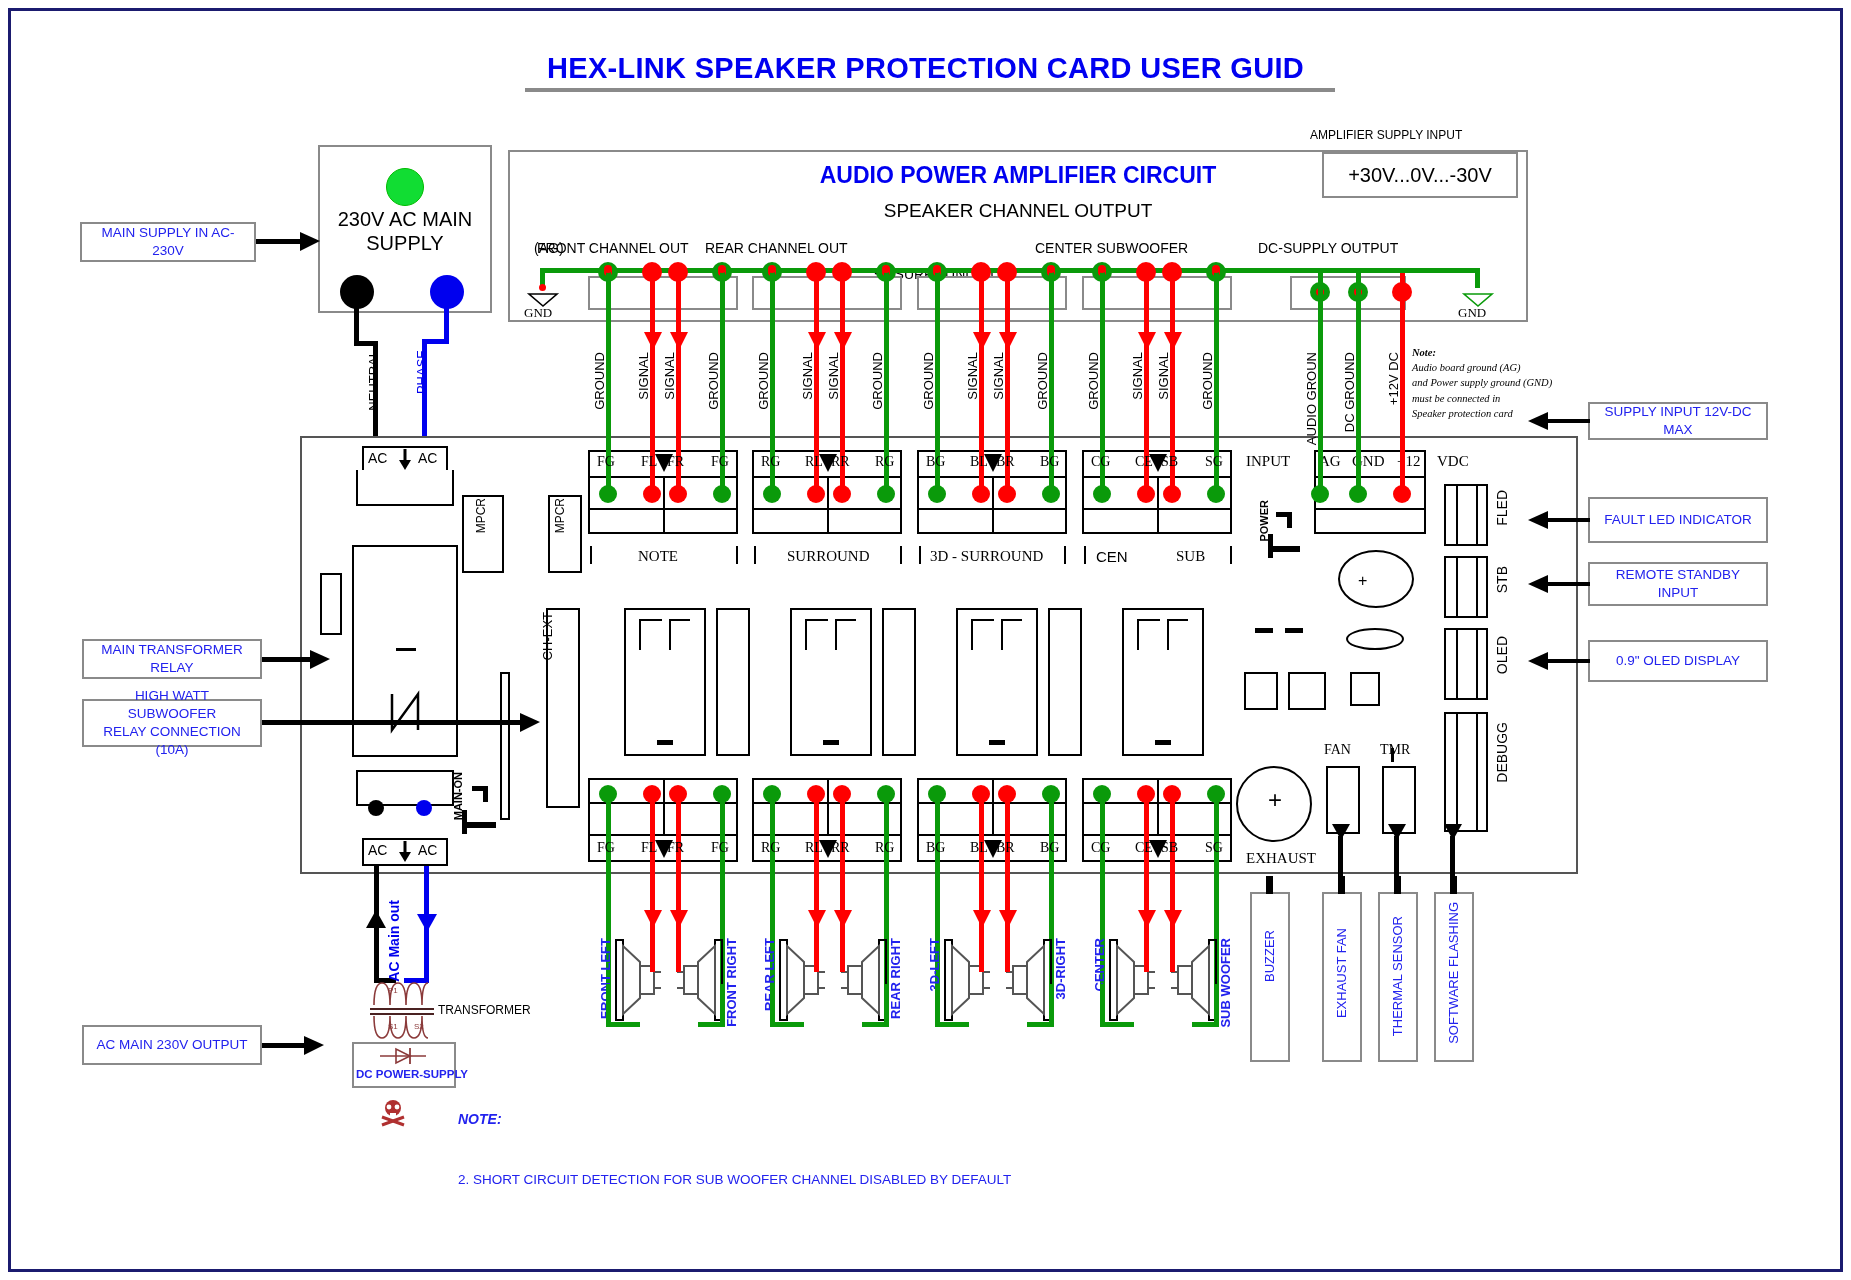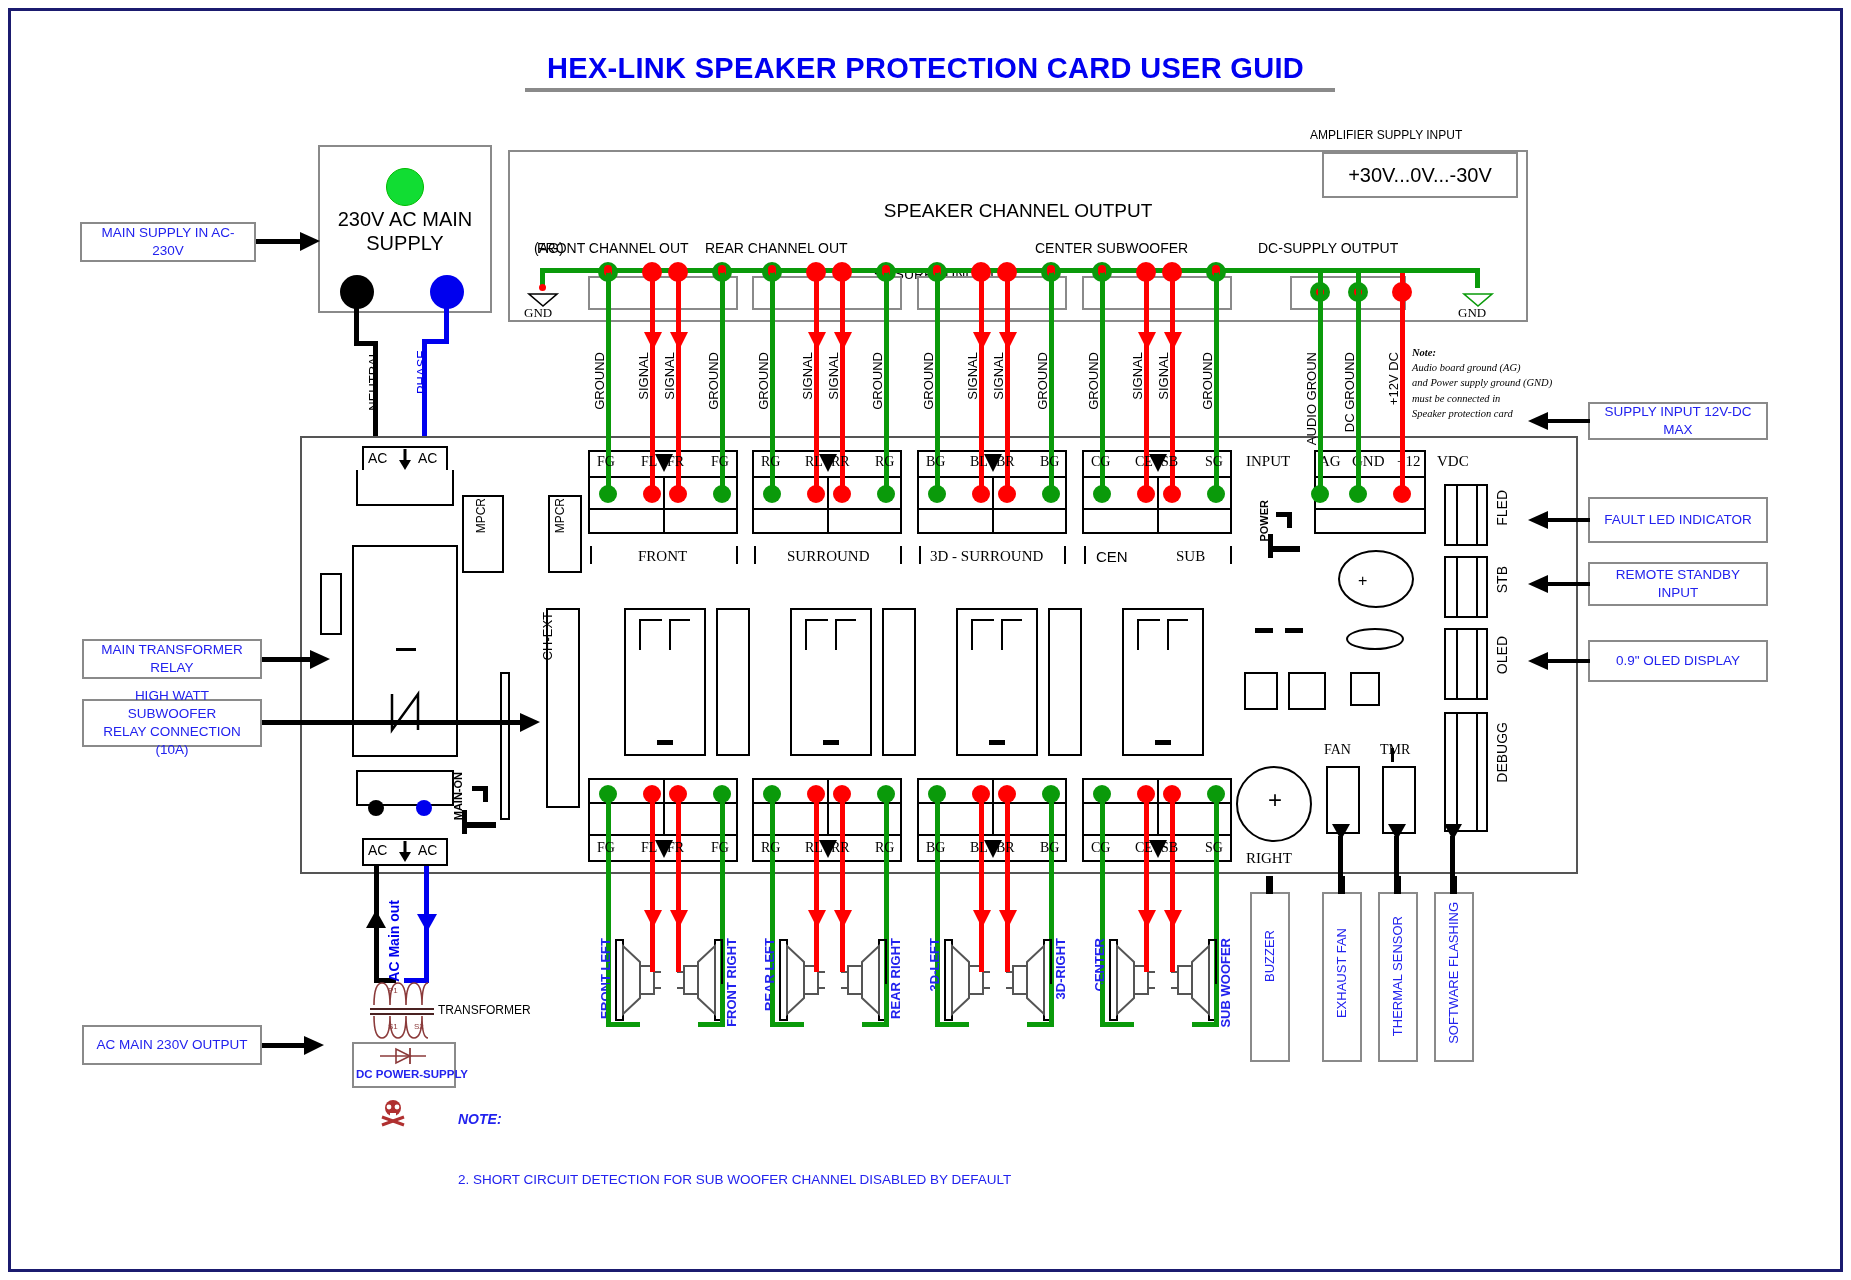--- a/index.html
+++ b/index.html
@@ -113,20 +113,21 @@
   <div class="wire w-black" style="left:354px; top:341px; width:24px; height:5px;"></div>
   <div class="wire w-black" style="left:373px; top:341px; width:5px; height:122px;"></div>
   <div class="lbl vert" style="left:366px; top:350px; font-size:13px;">NEUTRAL</div>
 
   <div class="wire w-blue" style="left:444px; top:305px; width:5px; height:38px;"></div>
   <div class="wire w-blue" style="left:422px; top:339px; width:27px; height:5px;"></div>
   <div class="wire w-blue" style="left:422px; top:339px; width:5px; height:124px;"></div>
   <div class="lbl-blue vert" style="left:414px; top:350px; font-size:13px; color:#0000ee;">PHASE</div>
 
   <div id="ampbox"></div>
+  <div class="abs" style="left:508px; top:162px; width:1020px; text-align:center; font-size:23px; font-weight:bold; color:#0000f0;">AUDIO POWER AMPLIFIER CIRCUIT</div>
   <div class="abs" style="left:508px; top:200px; width:1020px; text-align:center; font-size:19px; color:#000;">SPEAKER CHANNEL OUTPUT</div>
 
   <div class="lbl-sm" style="left:1310px; top:128px;">AMPLIFIER SUPPLY INPUT</div>
   <div class="abs grybox" style="left:1322px; top:152px; width:196px; height:46px; display:flex; align-items:center; justify-content:center;">
     <span style="font-size:20px;">+30V...0V...-30V</span>
   </div>
 
   <div class="lbl" style="left:537px; top:240px;">FRONT CHANNEL OUT</div>
   <div class="lbl" style="left:705px; top:240px;">REAR CHANNEL OUT</div>
   <div class="lbl" style="left:872px; top:240px;margin-top:26px;">3D-SURROUND OUT</div>
@@ -269,21 +270,21 @@
   <div class="abs" style="left:1358px; top:572px; font-size:16px;">+</div>
   <div class="abs" style="left:1346px; top:628px; width:58px; height:22px; border:2px solid #000; border-radius:50%;"></div>
   <div class="abs" style="left:1255px; top:628px; width:18px; height:5px; background:#000;"></div>
   <div class="abs" style="left:1285px; top:628px; width:18px; height:5px; background:#000;"></div>
   <div class="abs blkbox" style="left:1244px; top:672px; width:34px; height:38px;"></div>
   <div class="abs blkbox" style="left:1288px; top:672px; width:38px; height:38px;"></div>
   <div class="abs blkbox" style="left:1350px; top:672px; width:30px; height:34px;"></div>
 
   <div class="abs" style="left:1236px; top:766px; width:76px; height:76px; border:2px solid #000; border-radius:50%;"></div>
   <div class="abs" style="left:1268px; top:786px; font-size:24px;">+</div>
-  <div class="lbl" style="left:1246px; top:850px; font-size:15px; font-family:'Liberation Serif',serif;">RIGHT</div>
+  <div class="lbl" style="left:1246px; top:850px; font-size:15px; font-family:'Liberation Serif',serif;">EXHAUST</div>
 
   <div class="abs blkbox" style="left:1326px; top:766px; width:34px; height:68px;"></div>
   <div class="lbl" style="left:1324px; top:742px; font-size:14px; font-family:'Liberation Serif',serif;">FAN</div>
   <div class="abs blkbox" style="left:1382px; top:766px; width:34px; height:68px;"></div>
   <div class="lbl" style="left:1380px; top:742px; font-size:14px; font-family:'Liberation Serif',serif;">TMR</div>
   <div class="abs" style="left:1391px; top:748px; width:3px; height:14px; background:#000;"></div>
 
   <div class="abs blkbox" style="left:624px; top:608px; width:82px; height:148px;"></div>
   <svg style="left:636px; top:618px;" width="58" height="34">
     <polyline points="4,32 4,2 26,2" fill="none" stroke="#000" stroke-width="2"></polyline>
@@ -331,21 +332,21 @@
   <div class="abs blkbox" style="left:917px; top:778px; width:150px; height:58px;"></div>
   <div class="abs" style="left:992px; top:778px; width:2px; height:58px; background:#000;"></div>
   <div class="abs" style="left:917px; top:802px; width:150px; height:2px; background:#000;"></div>
   <div class="abs blkbox" style="left:917px; top:836px; width:150px; height:26px; border-top:none;"></div>
 
   <div class="abs blkbox" style="left:1082px; top:778px; width:150px; height:58px;"></div>
   <div class="abs" style="left:1157px; top:778px; width:2px; height:58px; background:#000;"></div>
   <div class="abs" style="left:1082px; top:802px; width:150px; height:2px; background:#000;"></div>
   <div class="abs blkbox" style="left:1082px; top:836px; width:150px; height:26px; border-top:none;"></div>
 
-  <div class="lbl" style="left:638px; top:548px; font-size:15px; font-family:'Liberation Serif',serif;">FRONT</div>
+  <div class="lbl" style="left:638px; top:548px; font-size:15px; font-family:'Liberation Serif',serif;">NOTE</div>
   <div class="lbl" style="left:787px; top:548px; font-size:15px; font-family:'Liberation Serif',serif;">SURROUND</div>
   <div class="lbl" style="left:930px; top:548px; font-size:15px; font-family:'Liberation Serif',serif;">3D - SURROUND</div>
   <div class="lbl" style="left:1096px; top:548px; font-size:15px; font-family:Liberation Sans, sans-serif;">CEN</div>
   <div class="lbl" style="left:1176px; top:548px; font-size:15px; font-family:'Liberation Serif',serif;">SUB</div>
 
   <div class="abs" style="left:590px; top:546px; width:2px; height:18px; background:#000;"></div>
   <div class="abs" style="left:736px; top:546px; width:2px; height:18px; background:#000;"></div>
   <div class="abs" style="left:754px; top:546px; width:2px; height:18px; background:#000;"></div>
   <div class="abs" style="left:900px; top:546px; width:2px; height:18px; background:#000;"></div>
   <div class="abs" style="left:919px; top:546px; width:2px; height:18px; background:#000;"></div>

